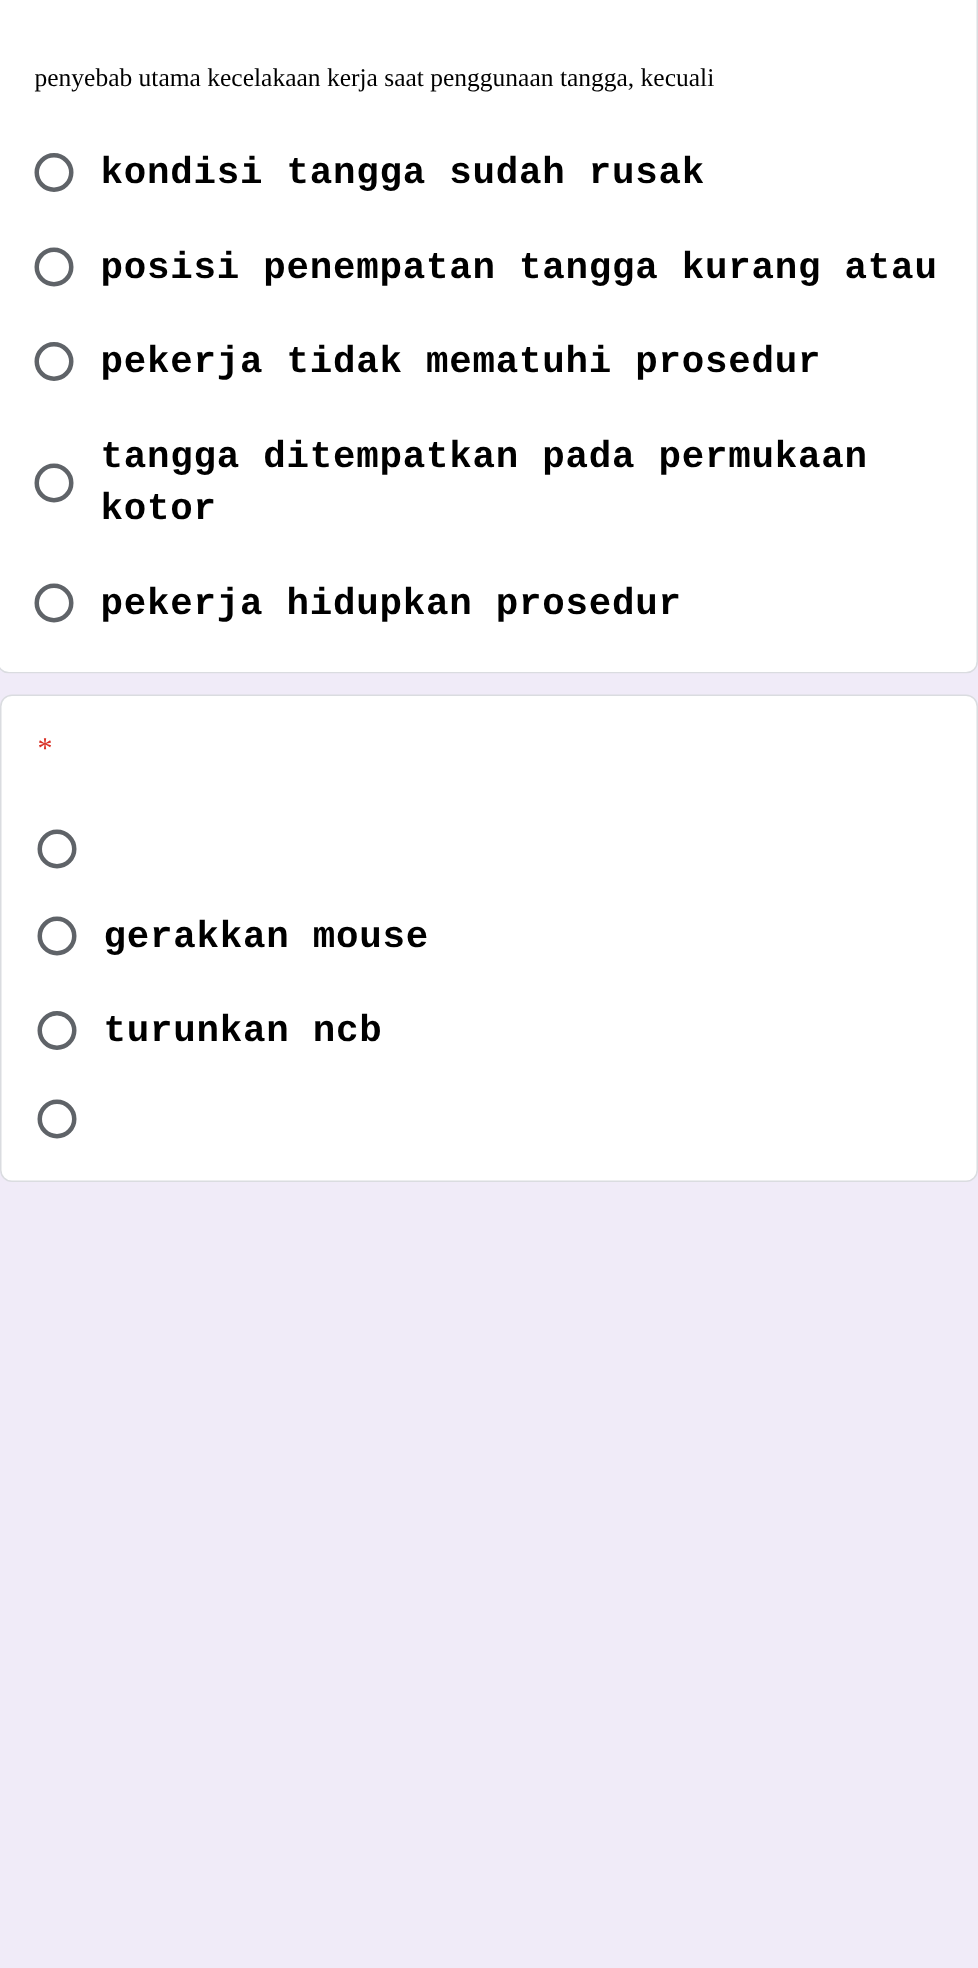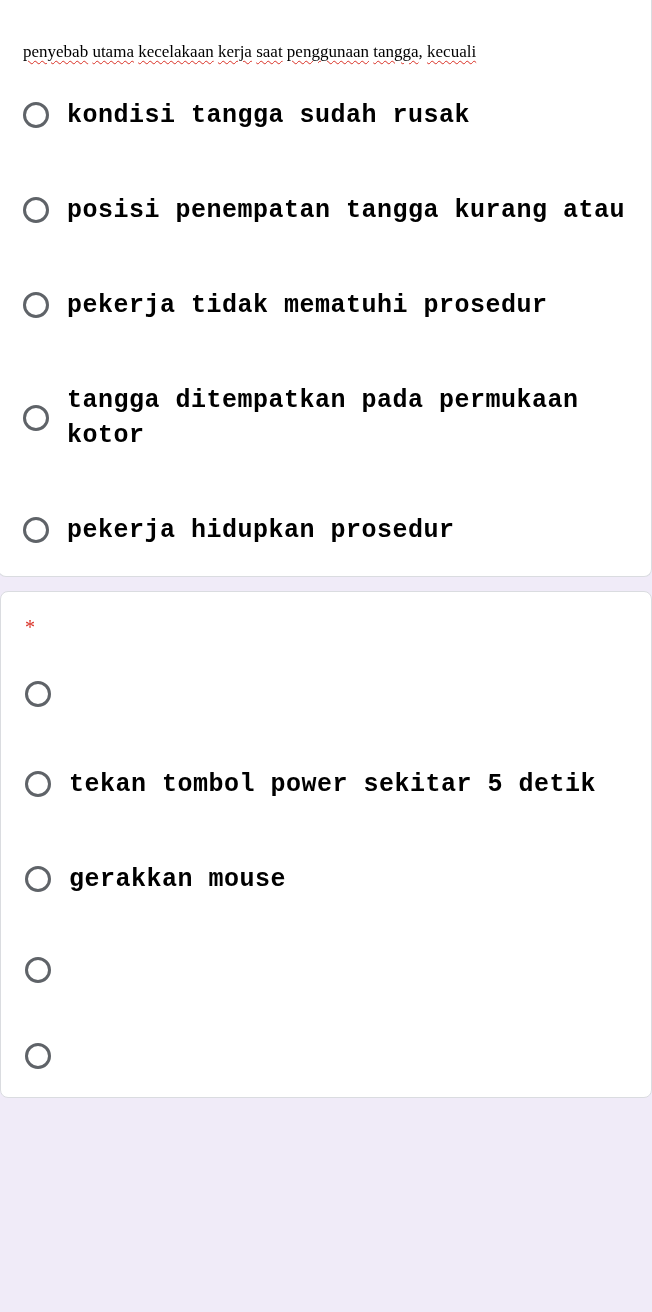--- a/index.html
+++ b/index.html
@@ -33,28 +33,27 @@
     margin-bottom: 42px;
     display: block;
   }
   .question {
     font-size: 17px;
     margin-bottom: 34px;
     line-height: 1.4;
     font-family: 'Times New Roman', serif;
   }
   .underlined {
-    text-decoration: underline;
     text-decoration-style: wavy;
     text-decoration-color: #d93025;
     text-decoration-thickness: 1px;
     text-underline-offset: 3px;
     text-align: center;
   }
-  .options { display: flex; flex-direction: column; gap: 60px; margin-top: 4px;}
+  .options { display: flex; flex-direction: column; gap: 28px; margin-top: 4px;}
   .option {
     display: flex;
     align-items: center;
     gap: 18px;
   }
   .radio {
     width: 26px;
     height: 26px;
     border: 3px solid #5f6368;
     border-radius: 50%;
@@ -99,26 +98,23 @@
 </div>
 
 <div class="card">
   <span class="required">*</span>
   <div class="options" id="q2-opts">
       <div class="option">
         <div class="radio"></div>
       </div>
       <div class="option">
         <div class="radio"></div>
-        <div class="option-label">tekan tombol power sekitar 5 detik</div>
-      </div>
-      <div class="option">
-        <div class="radio"></div>
         <div class="option-label">gerakkan mouse</div>
       </div>
       <div class="option">
         <div class="radio"></div>
+        <div class="option-label">turunkan ncb</div>
       </div>
       <div class="option">
         <div class="radio"></div>
       </div>
     </div>
 </div>
 
 </body></html>

